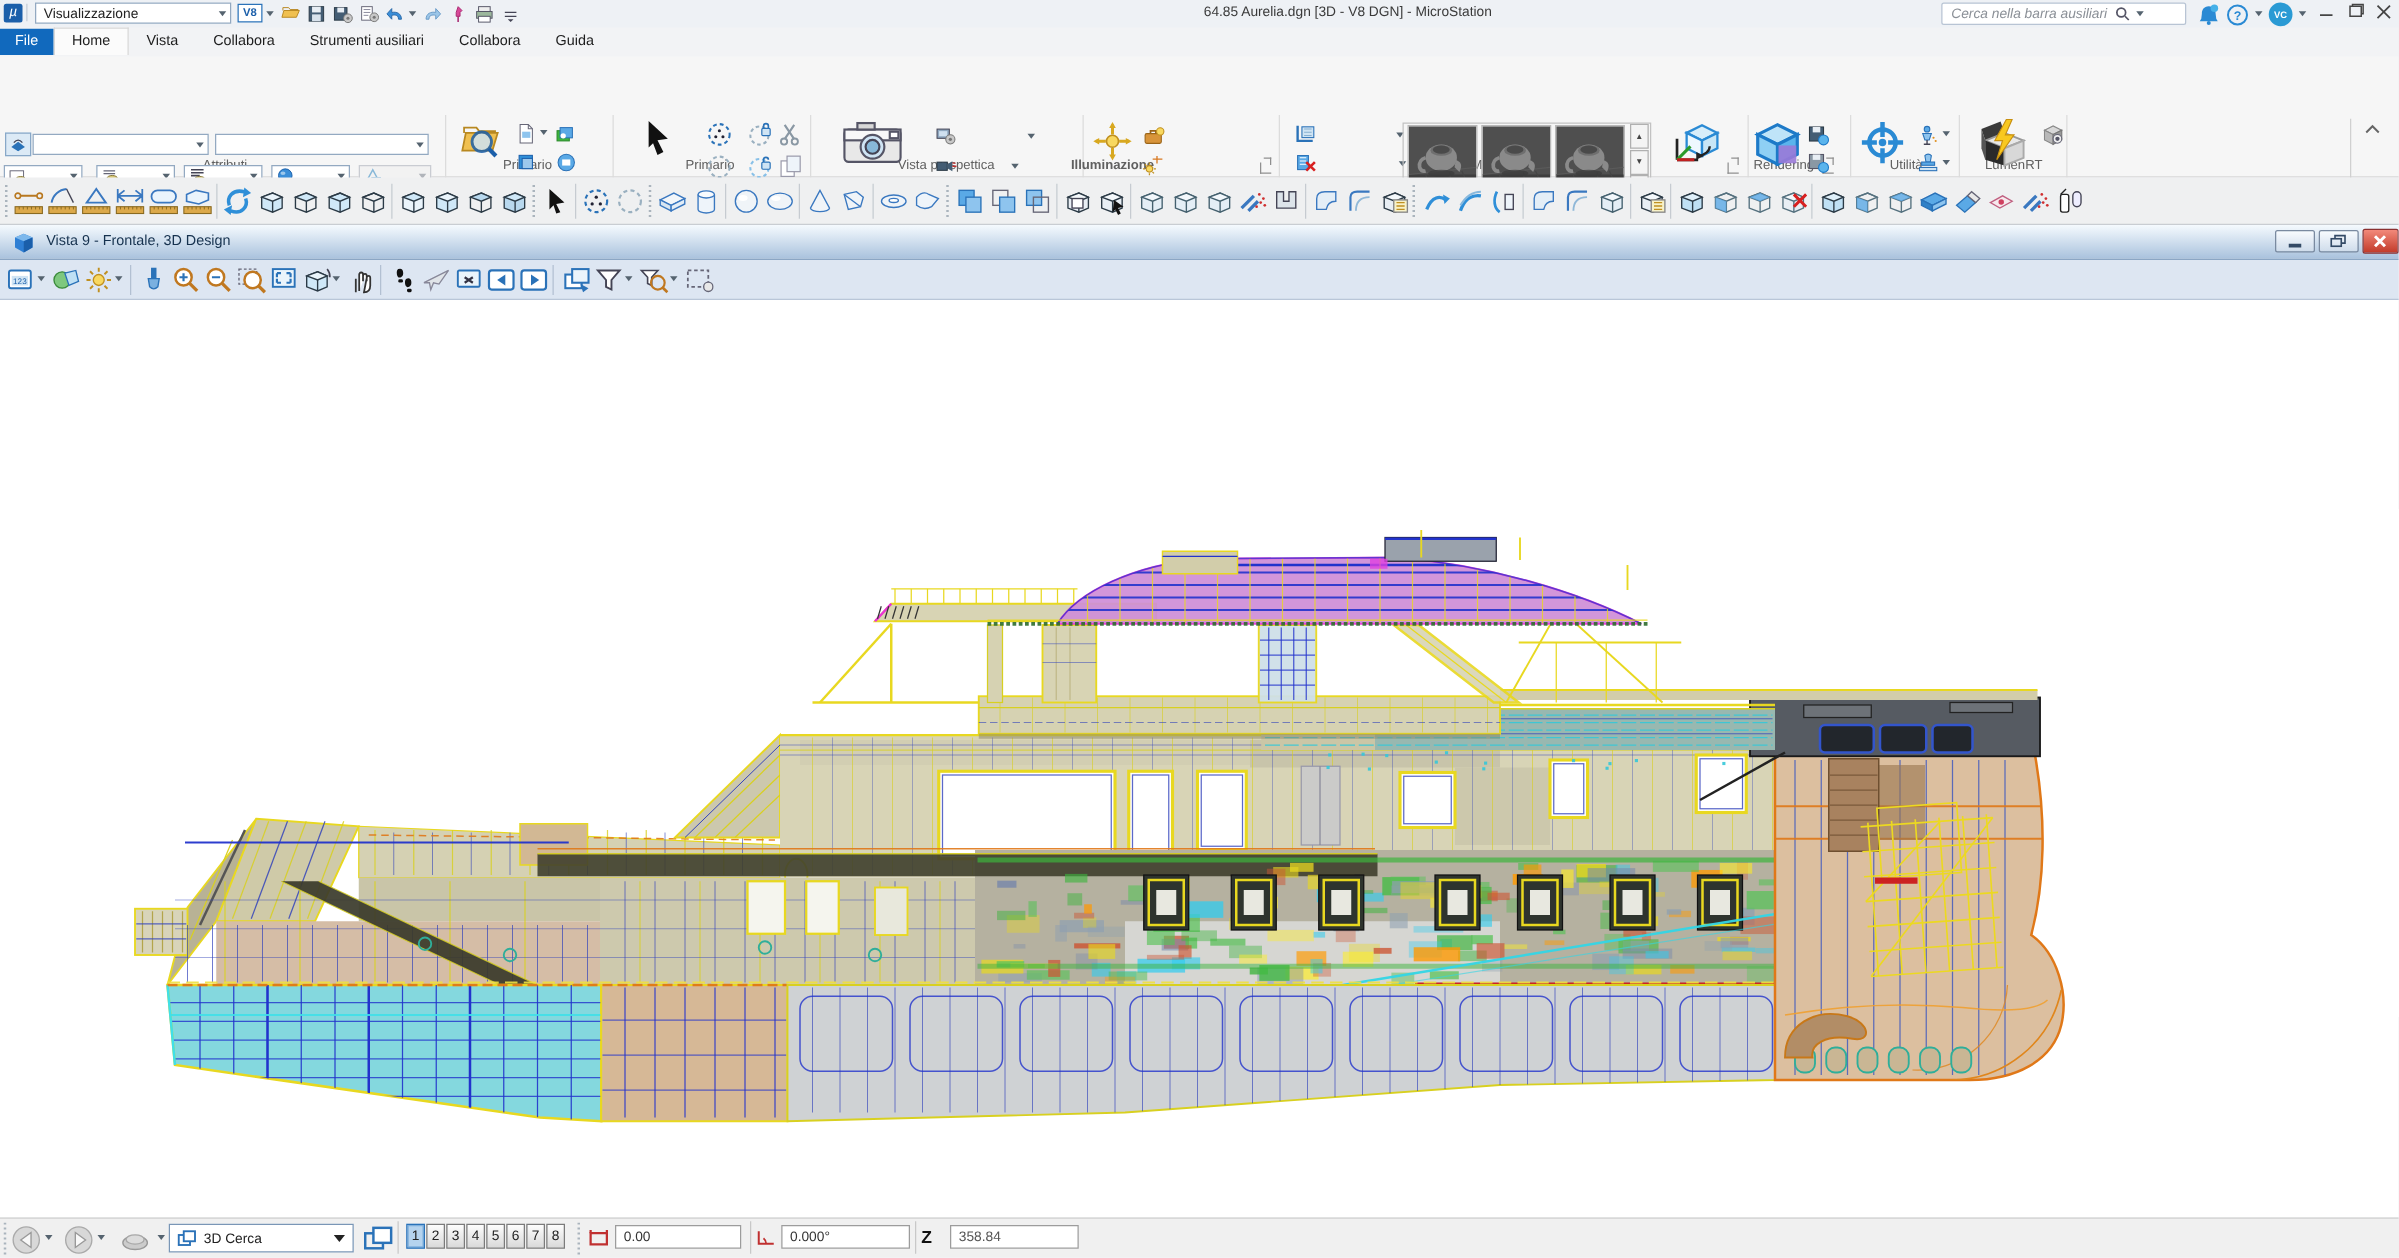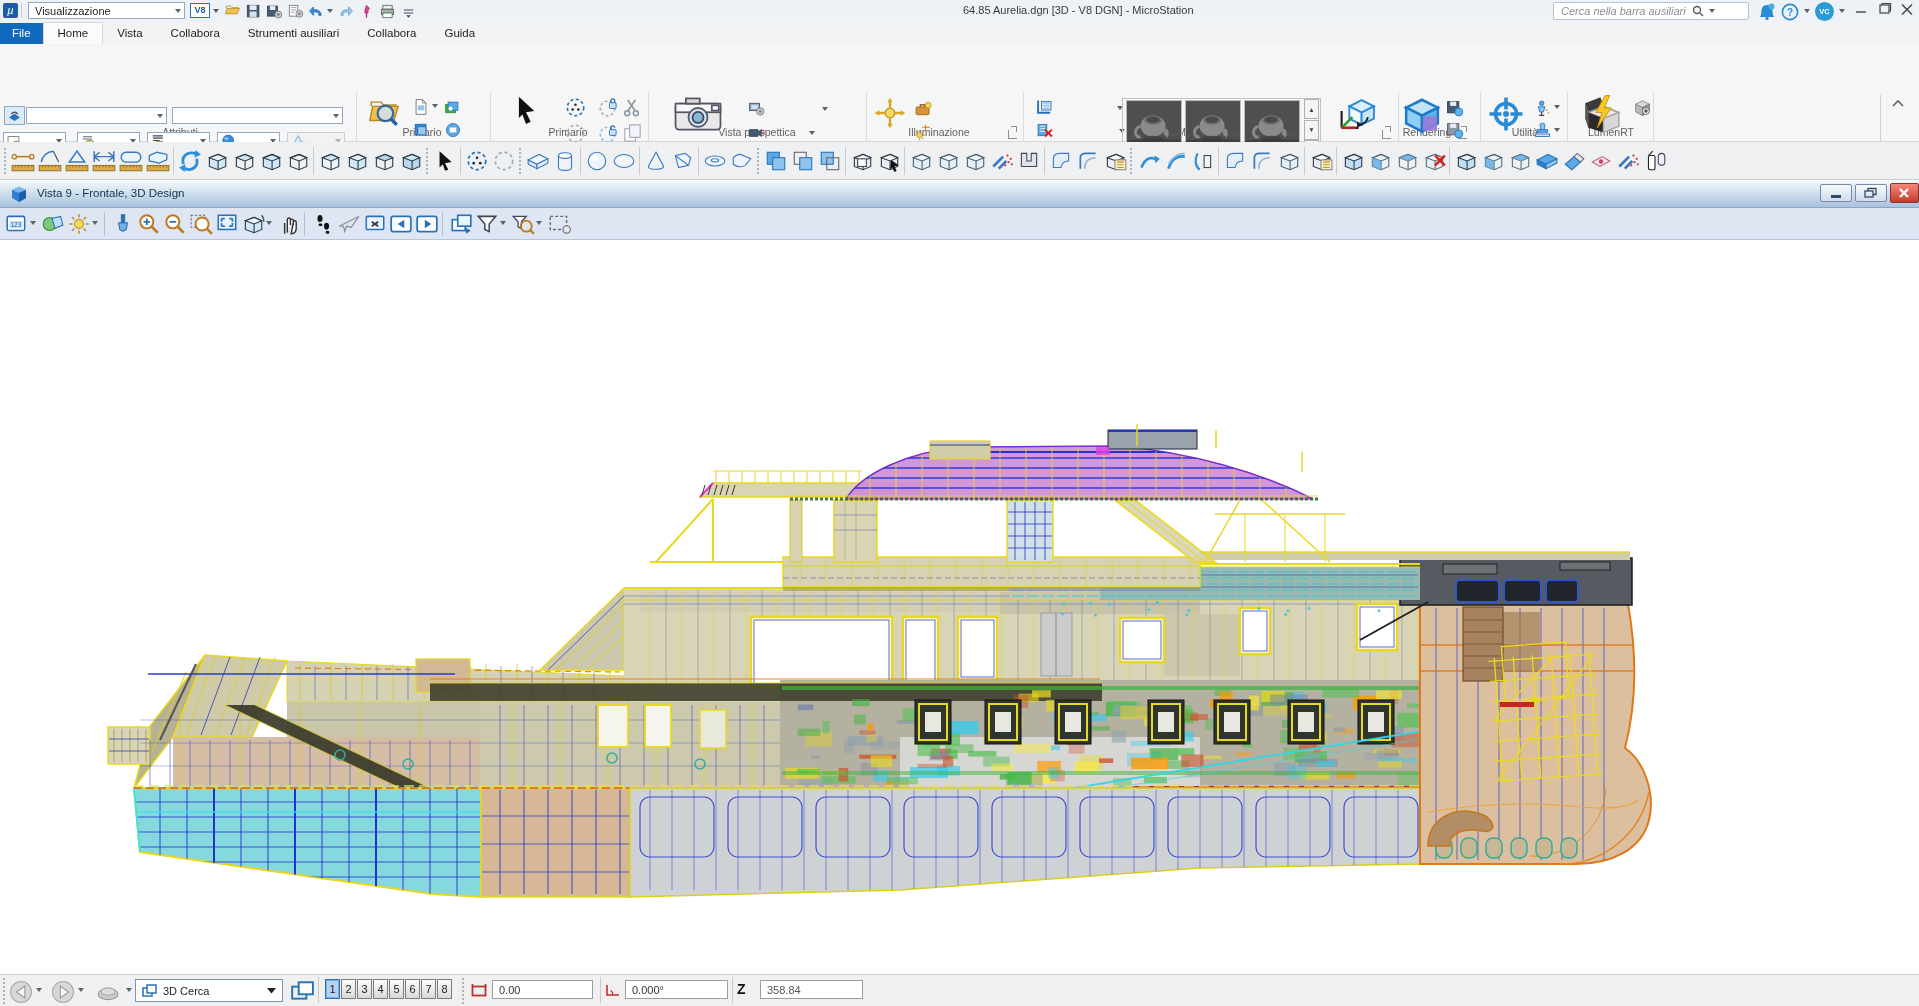--- a/index.html
+++ b/index.html
@@ -143,21 +143,21 @@
     <div class="abs sepv" style="left:1023px;"></div>
       <div class="abs sepv" style="left:1398px;"></div>
     <div class="abs sepv" style="left:1480px;"></div>
       <div class="abs sepv" style="left:1567px;"></div>
     <div class="abs sepv" style="left:1653px;"></div>
 
     <div class="abs grplabel" style="left:100px;width:160px;top:81px;">Attributi</div>
     <div class="abs grplabel" style="left:362px;width:120px;top:81px;">Primario</div>
     <div class="abs grplabel" style="left:508px;width:120px;top:81px;">Primario</div>
     <div class="abs grplabel" style="left:687px;width:140px;top:81px;">Vista prospettica</div>
-    <div class="abs grplabel" style="left:879px;width:120px;top:81px;">Illuminazione</div>
+    <div class="abs grplabel" style="left:830px;width:120px;top:81px;font-weight:bold;">Illuminazione</div>
     <div class="abs grplabel" style="left:1137px;width:120px;top:81px;">Materiali</div>
     <div class="abs grplabel" style="left:1397px;width:60px;top:81px;">Rendering</div>
     <div class="abs grplabel" style="left:1495px;width:60px;top:81px;">Utilità</div>
     <div class="abs grplabel" style="left:1581px;width:60px;top:81px;">LumenRT</div>
     <div class="abs launch" style="left:1008px;top:85px;"></div>
     <div class="abs launch" style="left:1382px;top:85px;"></div>
     <div class="abs launch" style="left:1458px;top:85px;"></div>
     <div id="ribbon-content" style="position: absolute; left: 0px; top: 45px; width: 1919px; height: 97px;">
         <span class="abs icbtn" style="left:4px;top:16px;width:21px;height:19px;border:1px solid #88a8c8;background:#dceaf6;">
           <svg width="17" height="15" viewBox="0 0 22 22">

